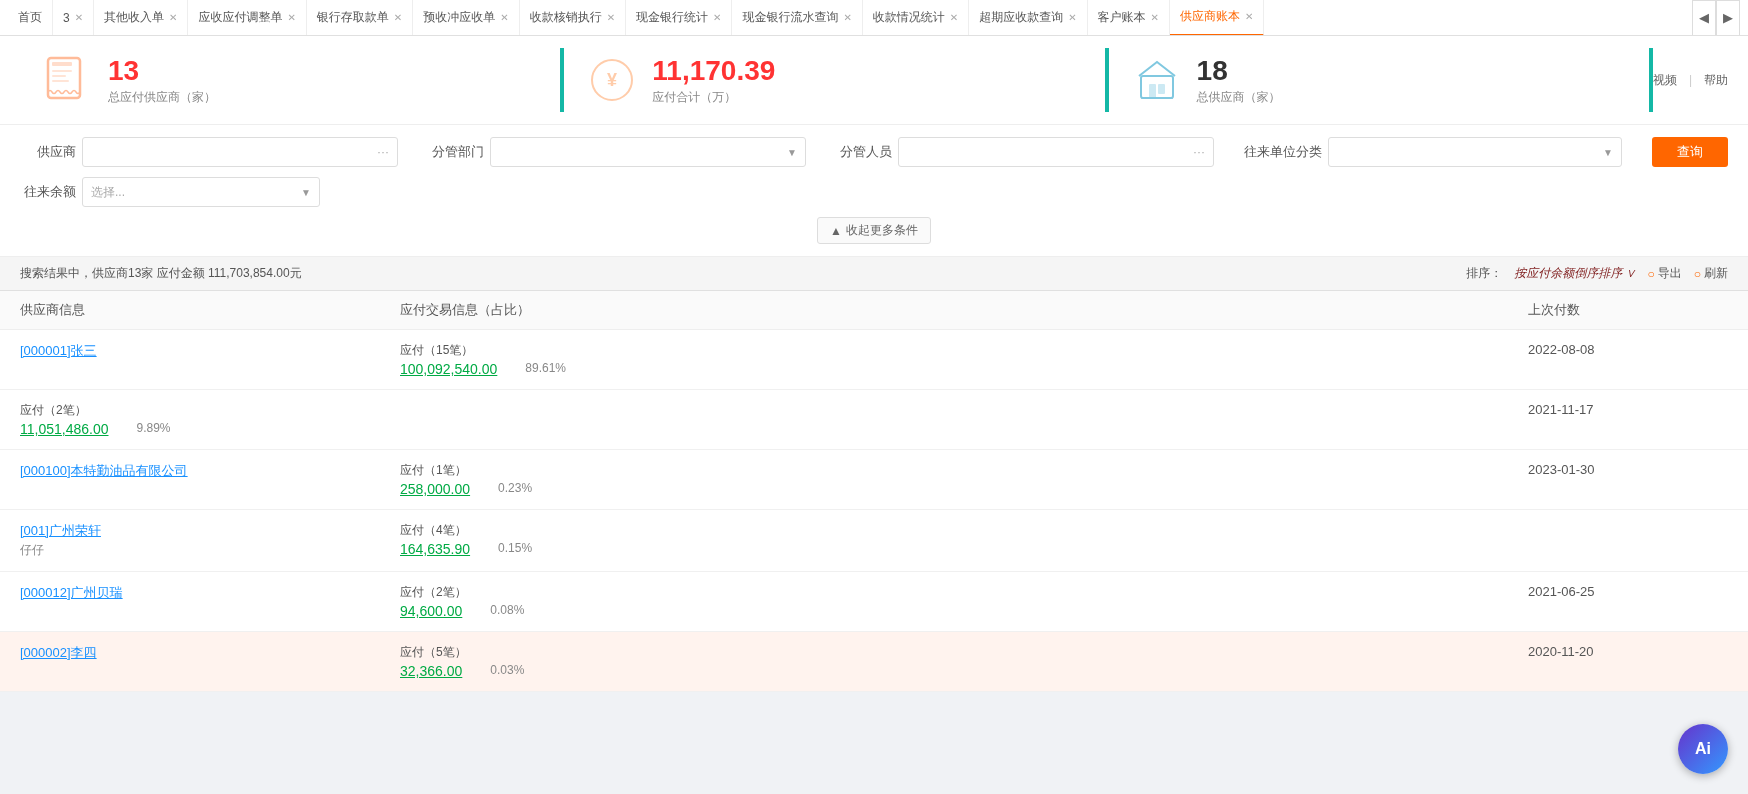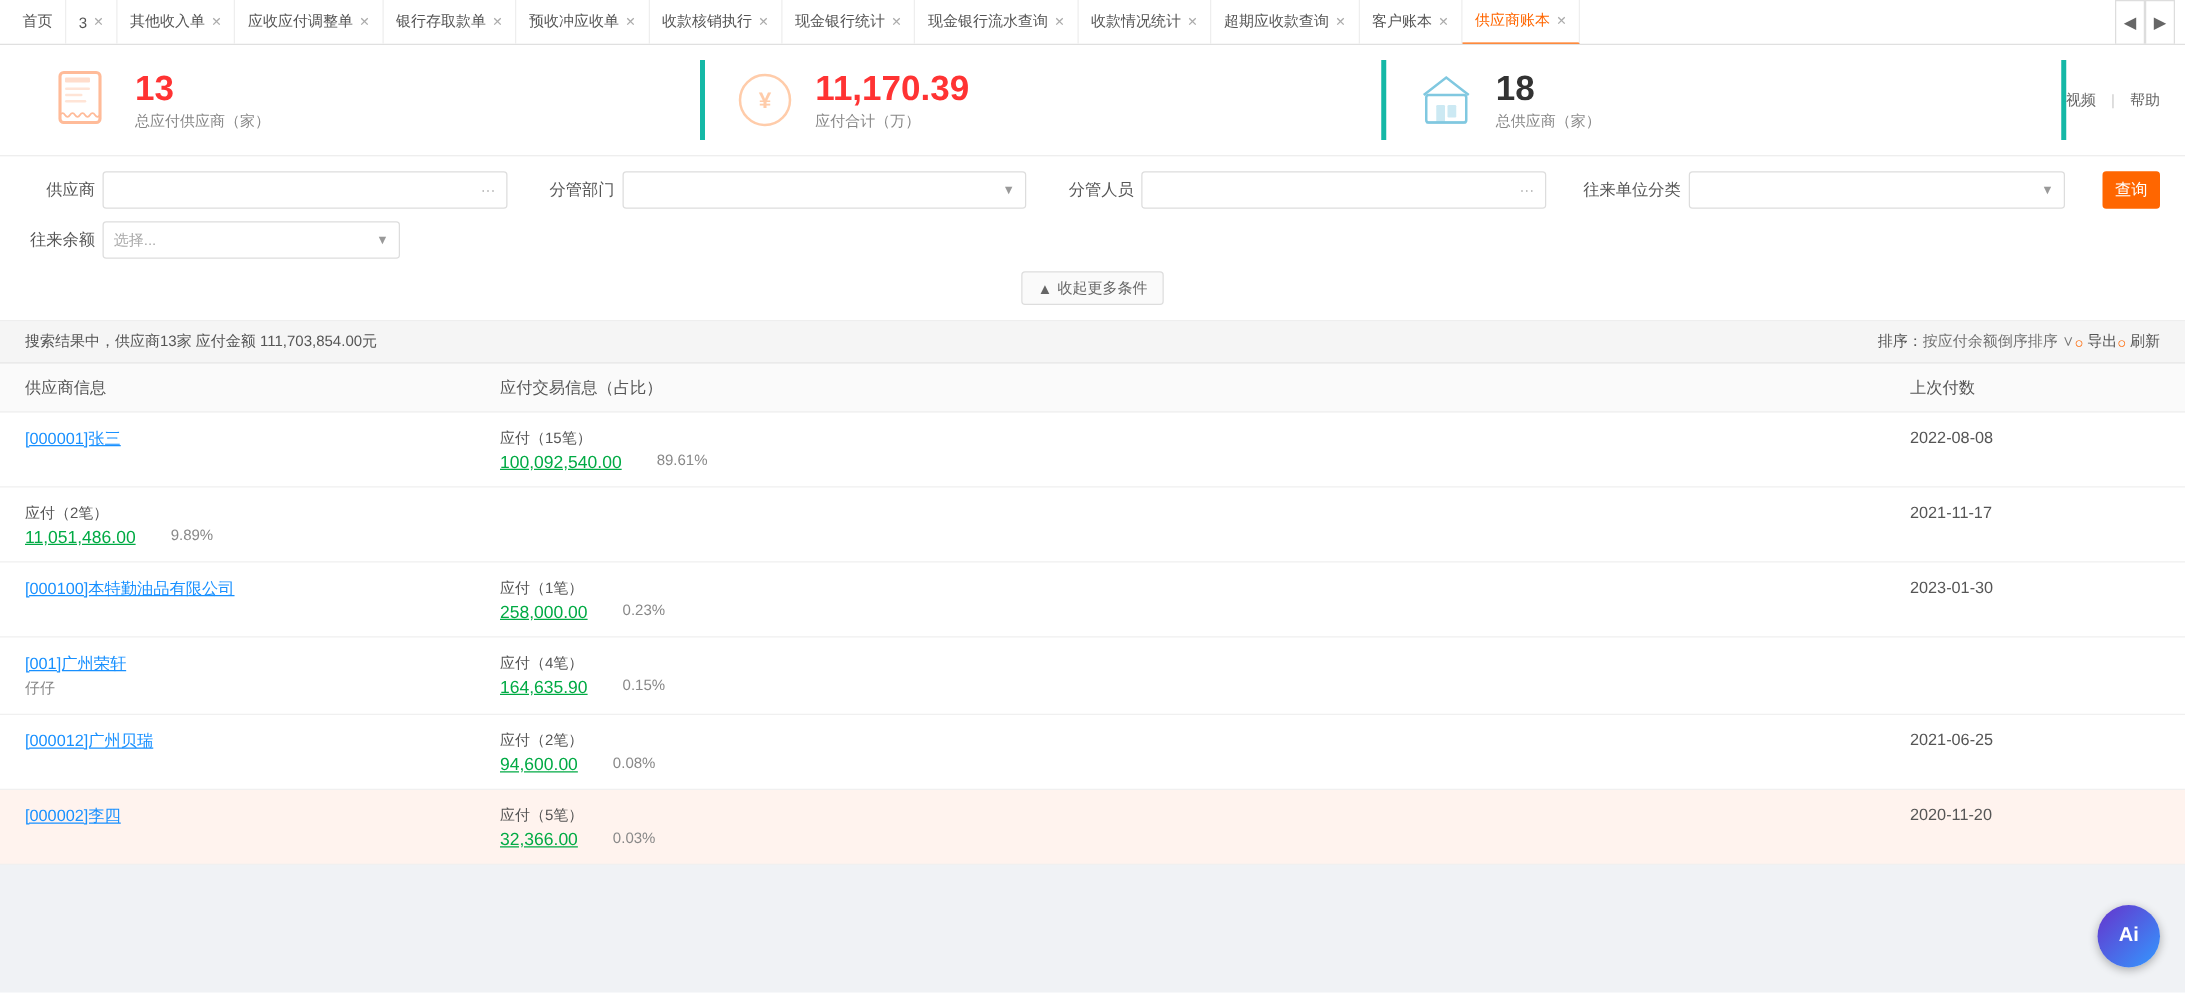--- a/index.html
+++ b/index.html
@@ -102,21 +102,21 @@
       align-items: center;
       justify-content: space-between;
       cursor: pointer;
     }
     .dropdown-arrow { color: #999; font-size: 10px; }
     .btn-query {
       background: #ff6600;
       color: #fff;
       border: none;
       border-radius: 3px;
-      padding: 6px 10px;
+      padding: 6px 25px;
       font-size: 13px;
       cursor: pointer;
       white-space: nowrap;
     }
     .collapse-btn {
       display: flex;
       align-items: center;
       justify-content: center;
       gap: 4px;
       color: #666;
@@ -133,23 +133,23 @@
     
     .results-bar {
       background: #f5f5f5;
       padding: 8px 20px;
       display: flex;
       align-items: center;
       justify-content: space-between;
       border-bottom: 1px solid #e0e0e0;
     }
     .results-info { font-size: 12px; color: #555; }
-    .results-actions { display: flex; align-items: center; gap: 0; font-size: 12px; color: #555; }
+    .results-actions { display: flex; align-items: center; gap: 12px; font-size: 12px; color: #555; }
     .sort-label { color: #555; }
-    .sort-select { color: #737373; cursor: pointer; }
+    .sort-select { color: #7f1d1d; cursor: pointer; font-style: italic; }
     .action-btn { display: flex; align-items: center; gap: 3px; cursor: pointer; color: #555; }
 
     
     .data-table {
       background: #fff;
       width: 100%;
     }
     .table-header {
       display: flex;
       padding: 10px 20px;

